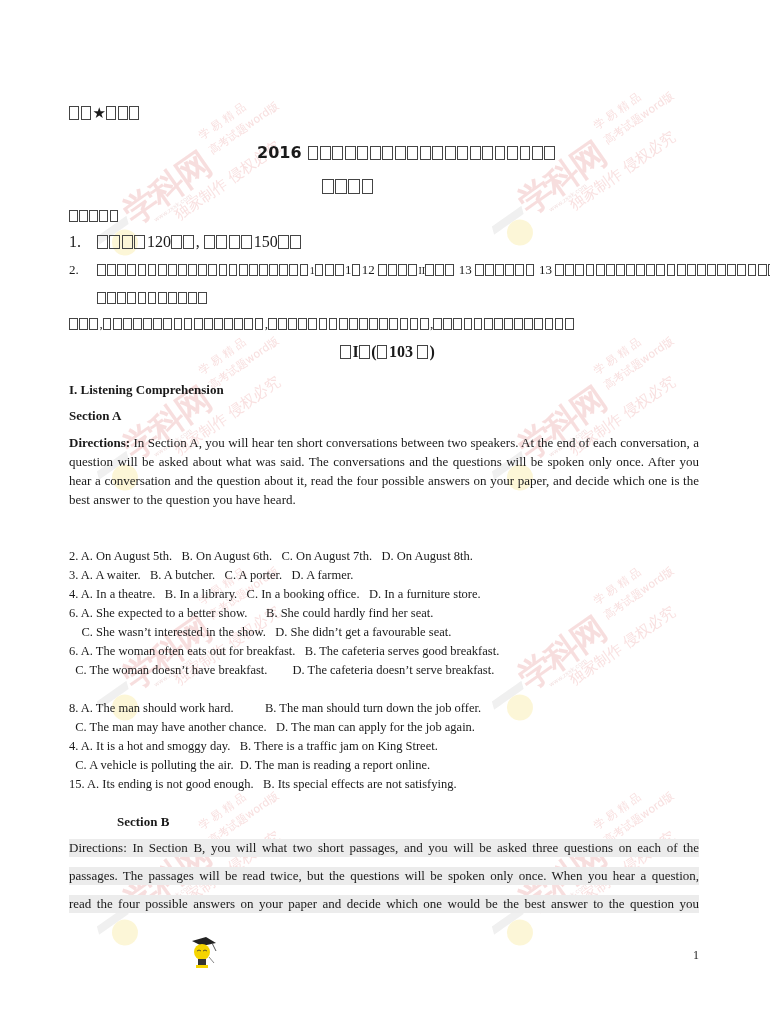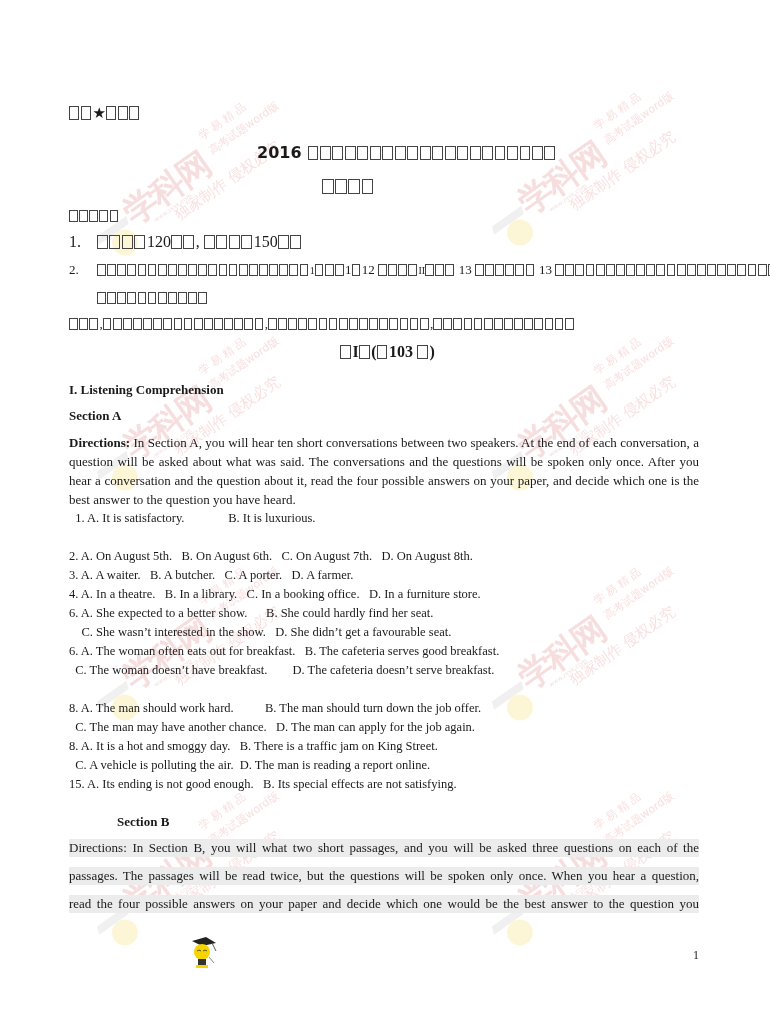--- a/index.html
+++ b/index.html
@@ -178,31 +178,30 @@
 
   <div class="abs vol">
     <span class="tofu"><i></i></span><span>I</span><span class="tofu"><i></i></span><span>(</span><span class="tofu"><i></i></span><span>103</span> <span class="tofu"><i></i></span><span>)</span>
   </div>
 
   <div class="abs h-bold listen">I. Listening Comprehension</div>
   <div class="abs h-bold secA">Section A</div>
 
   <div class="para dirA"><b>Directions:</b><span> In Section A, you will hear ten short conversations between two speakers. At the end of each conversation, a question will be asked about what was said. The conversations and the questions will be spoken only once. After you hear a conversation and the question about it, read the four possible answers on your paper, and decide which one is the best answer to the question you have heard.</span></div>
 
-  <div class="q" style="left:69px;top:509px;">  1. A. It is satisfactory.              B. It is luxurious.</div>
   <div class="q" style="left:69px;top:547px;">2. A. On August 5th.   B. On August 6th.   C. On August 7th.   D. On August 8th.</div>
   <div class="q" style="left:69px;top:566px;">3. A. A waiter.   B. A butcher.   C. A porter.   D. A farmer.</div>
   <div class="q" style="left:69px;top:585px;">4. A. In a theatre.   B. In a library.   C. In a booking office.   D. In a furniture store.</div>
   <div class="q" style="left:69px;top:604px;">6. A. She expected to a better show.      B. She could hardly find her seat.</div>
   <div class="q" style="left:69px;top:623px;">    C. She wasn’t interested in the show.   D. She didn’t get a favourable seat.</div>
   <div class="q" style="left:69px;top:642px;">6. A. The woman often eats out for breakfast.   B. The cafeteria serves good breakfast.</div>
   <div class="q" style="left:69px;top:661px;">  C. The woman doesn’t have breakfast.        D. The cafeteria doesn’t serve breakfast.</div>
   <div class="q" style="left:69px;top:699px;">8. A. The man should work hard.          B. The man should turn down the job offer.</div>
   <div class="q" style="left:69px;top:718px;">  C. The man may have another chance.   D. The man can apply for the job again.</div>
-  <div class="q" style="left:69px;top:737px;">8. A. It is a hot and smoggy day.   B. There is a traffic jam on King Street.</div>
+  <div class="q" style="left:69px;top:737px;">4. A. It is a hot and smoggy day.   B. There is a traffic jam on King Street.</div>
   <div class="q" style="left:69px;top:756px;">  C. A vehicle is polluting the air.  D. The man is reading a report online.</div>
   <div class="q" style="left:69px;top:775px;">15. A. Its ending is not good enough.   B. Its special effects are not satisfying.</div>
 
   <div class="abs h-bold secB">Section B</div>
 
   <div class="dirB" style="top:839px;">
     <div class="ln" style="top:0;">  Directions: In Section B, you will what two short passages, and you will be asked three questions on each of the</div>
     <div class="ln" style="top:28px;">passages. The passages will be read twice, but the questions will be spoken only once. When you hear a question,</div>
     <div class="ln" style="top:56px;">read the four possible answers on your paper and decide which one would be the best answer to the question you</div>
   </div>

